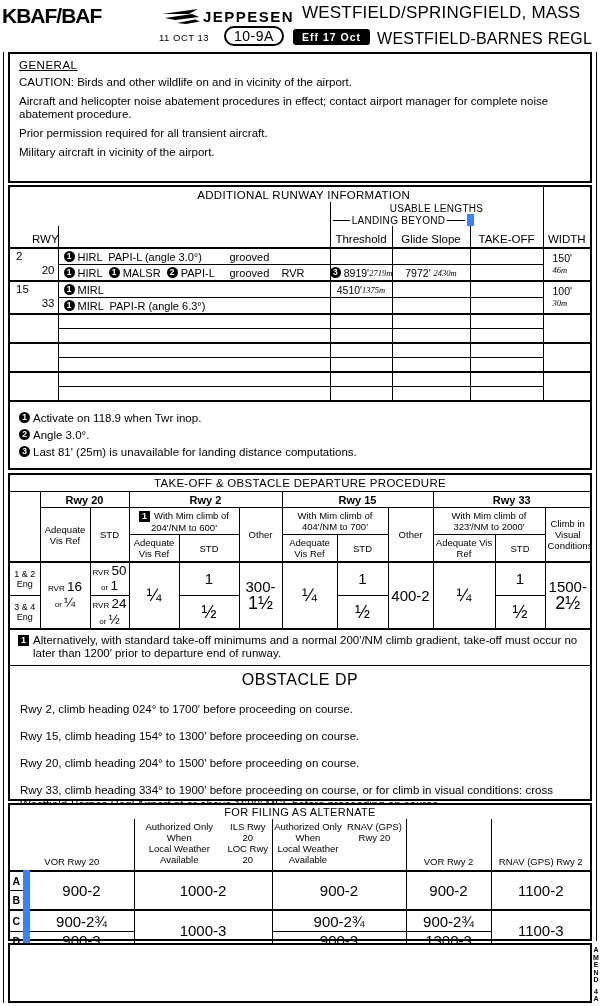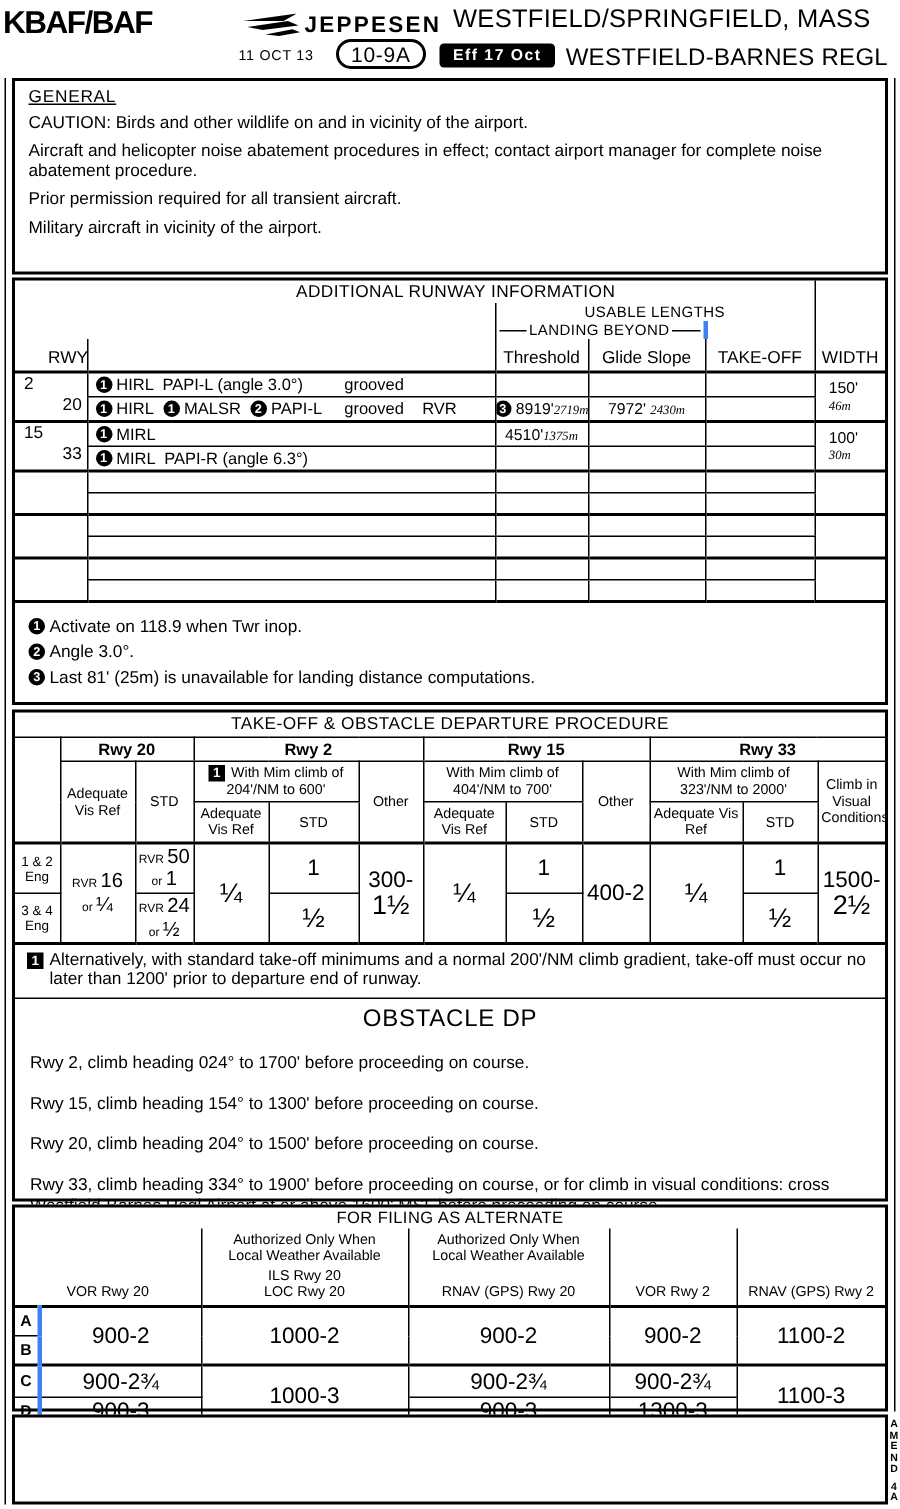--- a/index.html
+++ b/index.html
@@ -18,21 +18,21 @@
   #hairport{right:8px;top:30px;font-size:16px;letter-spacing:0.2px;}
   
   #generalbox{top:52px;height:131px;}
   #generalbox .inner{padding:5px 9px;}
   .gtitle{font-size:11.5px;letter-spacing:0.5px;text-decoration:underline;margin-bottom:5px;}
   .gitem{font-size:11.5px;line-height:13px;margin-bottom:6px;width:560px;}
   
   table{border-collapse:collapse;table-layout:fixed;width:100%;}
   td{padding:0;font-size:11px;text-align:center;vertical-align:middle;overflow:hidden;}
   .bl{border-left:1px solid #000;}
-  .br{border-right:3px solid #3b82f6;}
+  .br{border-right:7px solid #3b82f6;}
   .bt{border-top:1px solid #000;}
   
   #rwybox{top:185px;height:285px;}
   .rwytab tr.h1 td{height:15px;}
   .rwytab .title{font-size:11.5px;letter-spacing:0.3px;padding-left:55px;}
   .rwytab tr.h2 td{height:12px;}
   .rwytab .usable{font-size:10px;letter-spacing:0.3px;}
   .rwytab tr.h3 td{height:12px;}
   .lbwrap{display:flex;align-items:center;font-size:10px;letter-spacing:0.3px;}
   .lbwrap .ln{flex:1;height:1px;background:#000;margin:0 2px;}
@@ -79,21 +79,21 @@
   .fnote .txt{width:548px;text-align:left;}
   .sqbadge{display:inline-flex;width:11px;height:11px;background:#000;color:#fff;font-size:9px;font-weight:bold;align-items:center;justify-content:center;margin-right:4px;flex:none;line-height:1;}
   .odivider{height:1px;background:#000;}
   .odp-title{text-align:center;font-size:16px;letter-spacing:0.5px;padding-top:5px;}
   .odp-item{font-size:11.5px;line-height:14px;text-align:left;padding:0 10px;margin-top:13px;width:564px;}
   
   #altbox{top:803px;height:138px;}
   .alttab tr.at td{height:14px;font-size:11px;letter-spacing:0.3px;}
   .alttab tr.ah > td{height:48px;border-bottom:2px solid #000;vertical-align:bottom;font-size:9.5px;line-height:11px;}
   .alttab .vh{padding-bottom:3px;}
-  .hcflex{display:flex;flex-direction:column;justify-content:space-between;height:46px;padding-bottom:3px;}
+  .hcflex{display:flex;flex-direction:row;justify-content:space-between;height:46px;padding-bottom:3px;}
   .alttab tr.ra > td{height:18px;}
   .alttab tr.rb > td{height:18px;}
   .alttab tr.rc > td{height:20px;border-top:2px solid #000;}
   .alttab tr.rd > td{height:17px;}
   .alttab .lab{font-size:10.5px;font-weight:bold;}
   .alttab .val{font-size:15px;}
   
   #endbox{top:943px;height:60px;}
   #amend{left:592px;top:946px;width:8px;font-size:7px;font-weight:bold;line-height:7.5px;word-break:break-all;text-align:center;}
   #amend .num{margin-top:4px;}

